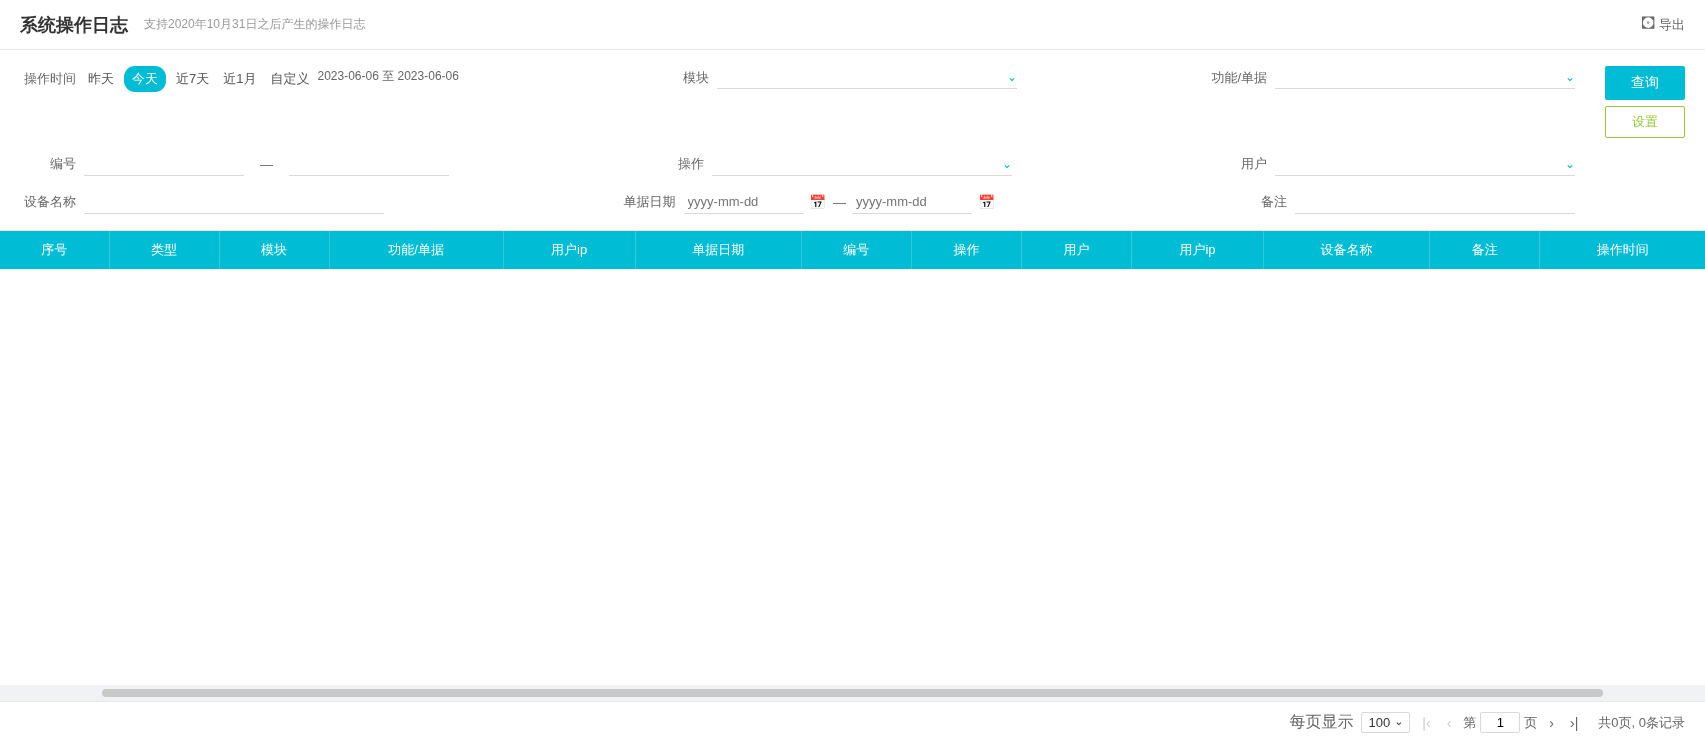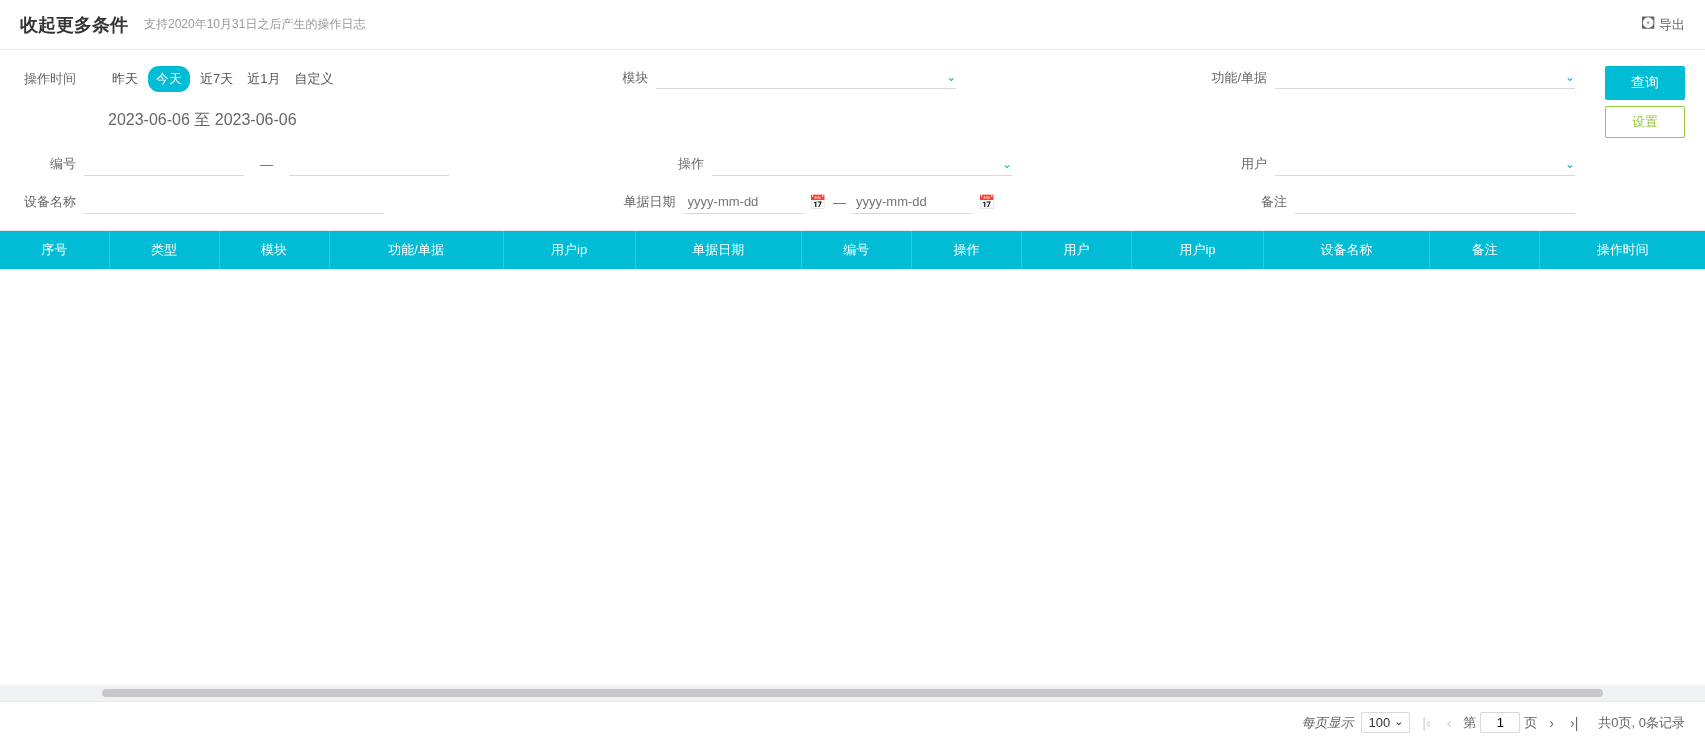--- a/index.html
+++ b/index.html
@@ -13,25 +13,25 @@
     .page-subtitle { font-size: 12px; color: #999; }
 
     .export-btn { margin-left: auto; display: flex; align-items: center; gap: 4px; background: none; border: none; color: #666; cursor: pointer; font-size: 13px; }
 
     
     .filter-area { background: #fff; padding: 16px 20px; border-bottom: 1px solid #e8e8e8; }
 
     .filter-label { color: #666; font-size: 13px; white-space: nowrap; min-width: 56px; text-align: right; }
 
     
-    .time-filter { display: flex; flex-direction: column; gap: 16px; margin-left: 24px; }
+    .time-filter { display: flex; flex-direction: row; gap: 4px; }
     .time-btns { display: flex; align-items: center; gap: 6px; }
     .time-btn { background: none; border: none; color: #555; cursor: pointer; font-size: 13px; padding: 2px 4px; border-radius: 2px; }
     .time-btn.active { background: #00bcd4; color: #fff; border-radius: 11px; padding: 4px 8px; }
-    .time-range-text { font-size: 16px; color: #666; margin-top: 2px; }
+    .time-range-text { font-size: 12px; color: #666; margin-top: 2px; }
 
     
     .filter-select { display: flex; align-items: center; border-bottom: 1px solid #d9d9d9; padding: 4px 0; min-width: 200px; cursor: pointer; position: relative; }
     .filter-select .select-text { flex: 1; color: #999; font-size: 13px; }
     .filter-select .chevron { color: #00bcd4; font-size: 12px; }
 
     .filter-input { border: none; border-bottom: 1px solid #d9d9d9; outline: none; font-size: 13px; color: #333; padding: 4px 0; min-width: 160px; background: transparent; }
     .filter-item { display: flex; align-items: center; gap: 8px; }
 
     
@@ -53,40 +53,40 @@
     .data-table { width: 100%; border-collapse: collapse; min-width: 1400px; }
     .data-table thead tr { background: #00bcd4; }
     .data-table thead th { color: #fff; font-weight: normal; font-size: 13px; padding: 10px 12px; white-space: nowrap; border-right: 1px solid rgba(255,255,255,0.2); }
     .data-table thead th:last-child { border-right: none; }
 
     
     .empty-area { height: 350px; background: #fff; }
 
     
     .pagination-bar { background: #fff; padding: 10px 20px; display: flex; justify-content: flex-end; align-items: center; gap: 8px; border-top: 1px solid #e8e8e8; }
-    .pagination-label { color: #666; font-size: 13px; font-style: italic; }
+    .pagination-label { color: #666; font-size: 16px; }
     .page-size-select { border: 1px solid #d9d9d9; border-radius: 2px; padding: 2px 6px; font-size: 13px; display: flex; gap: 4px; cursor: pointer; }
     .page-nav-btn { background: none; border: none; cursor: pointer; color: #666; font-size: 14px; padding: 2px 4px; }
     .page-nav-btn:disabled { color: #ccc; cursor: not-allowed; }
     .page-info { font-size: 13px; color: #666; display: flex; align-items: center; gap: 4px; }
     .page-number-input { border: 1px solid #d9d9d9; border-radius: 2px; width: 40px; text-align: center; font-size: 13px; padding: 2px; }
     .total-info { font-size: 13px; color: #666; margin-left: 8px; }
     .spacer { flex: 1; }
 
     .btn-group { display: flex; flex-direction: column; gap: 6px; align-items: stretch; }
 
     .wide-select { min-width: 300px; }
   </style>
 </head>
 <body>
 
 <div class="page-container">
 
   <div class="page-header">
-    <span class="page-title">收起更多条件</span>
+    <span class="page-title">系统操作日志</span>
     <span class="page-subtitle">支持2020年10月31日之后产生的操作日志</span>
     <div class="spacer"></div>
     <button class="export-btn">
       <span style="font-size:15px;">🖸</span>
       <span>导出</span>
     </button>
   </div>
 
   <div class="filter-area">
 

